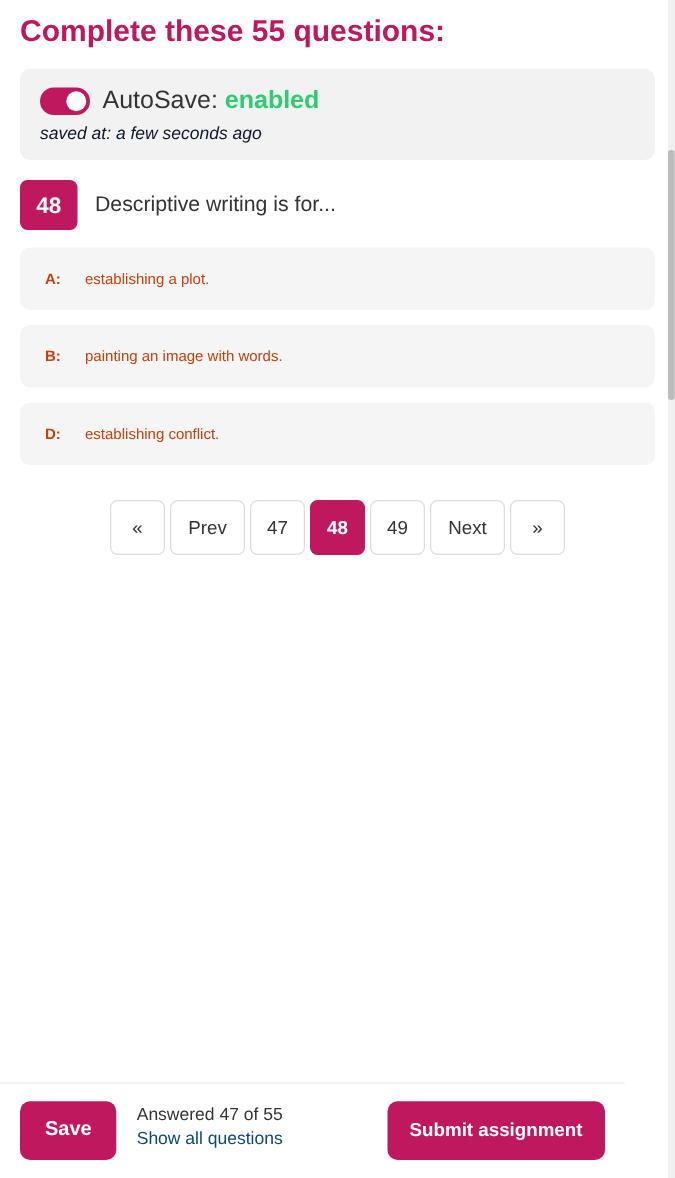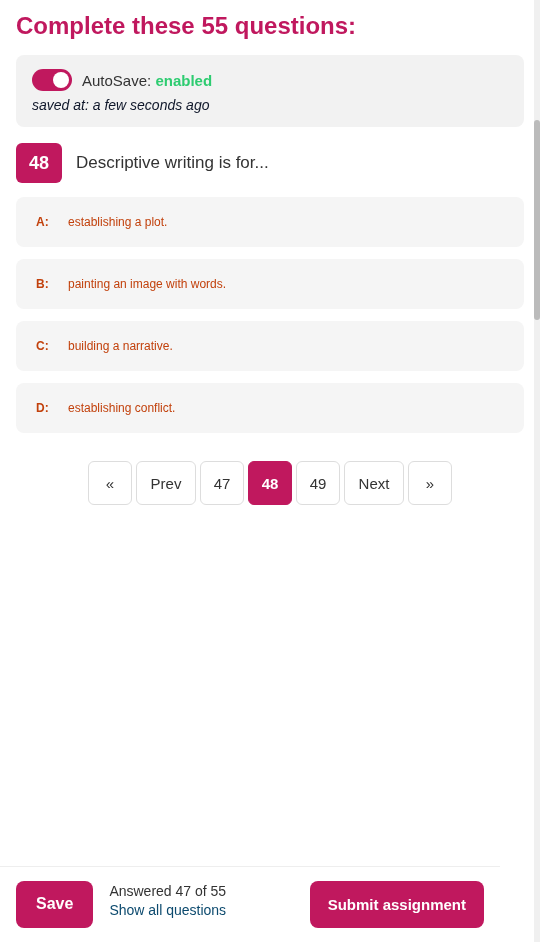--- a/index.html
+++ b/index.html
@@ -47,21 +47,21 @@
       position: absolute;
       right: 3px;
       top: 3px;
       width: 16px;
       height: 16px;
       background: #fff;
       border-radius: 50%;
     }
 
     .autosave-label {
-      font-size: 15px;
+      font-size: 20px;
       color: #333;
     }
     .autosave-enabled {
       color: #2ecc71;
       font-weight: 600;
     }
 
     .autosave-time {
       font-style: italic;
       font-size: 14px;
@@ -249,24 +249,20 @@
   <div class="answer-option">
     <span class="option-letter">A:</span>
     <span>establishing a plot.</span>
   </div>
 
   <div class="answer-option">
     <span class="option-letter">B:</span>
     <span>painting an image with words.</span>
   </div>
 
-  <div class="answer-option">
-    <span class="option-letter">C:</span>
-    <span>building a narrative.</span>
-  </div>
 
   <div class="answer-option">
     <span class="option-letter">D:</span>
     <span>establishing conflict.</span>
   </div>
 
   <div class="pagination">
     <button class="page-btn">«</button>
     <button class="page-btn text-btn">Prev</button>
     <button class="page-btn">47</button>

